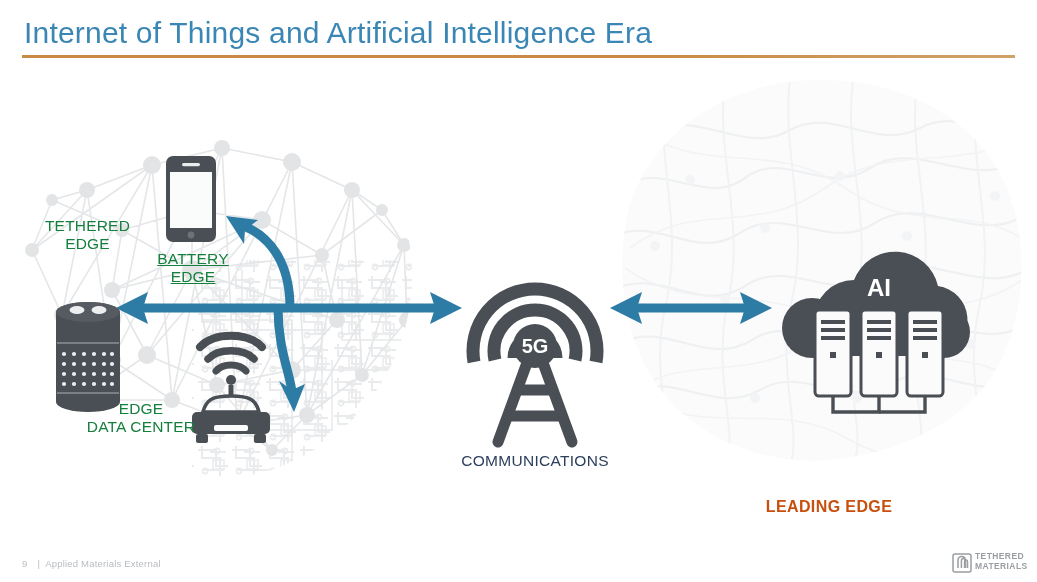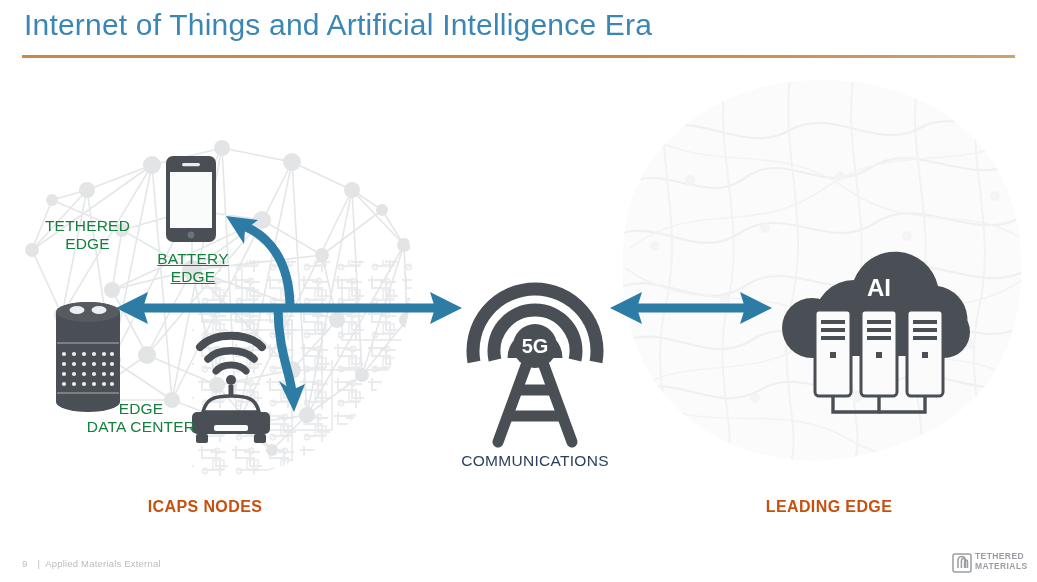--- a/index.html
+++ b/index.html
@@ -5,21 +5,21 @@
   html,body{margin:0;padding:0;background:#ffffff;}
   body{
     width:1037px;height:582px;
     font-family:"Liberation Sans","DejaVu Sans",sans-serif;
     overflow:hidden;position:relative;
   }
   .slide{position:absolute;inset:0;background:#fff;}
 
   
   .title{
-    position:absolute;left:24px;top:8px;
+    position:absolute;left:24px;top:16px;
     font-size:30px;color:#3a86b5;letter-spacing:.2px;
     white-space:nowrap;font-weight:400;
   }
   .title-rule{
     position:absolute;left:22px;top:55px;width:993px;height:3px;
     background:linear-gradient(to right,#c98a45 0%,#c98a45 62%,#cfa269 100%);
   }
 
   
   .bg-left{position:absolute;left:-8px;top:70px;width:470px;height:410px;}
@@ -321,21 +321,20 @@
 
   <div class="node-label" style="left:128px;top:250px;width:130px;text-decoration:underline;">BATTERY
 EDGE</div>
 
   <div class="node-label" style="left:50px;top:400px;width:182px;">EDGE
 DATA CENTER</div>
 
   <div class="comm-label" style="left:425px;top:420px;width:220px;margin-top:32px;">COMMUNICATIONS</div>
 
 
-  <div class="section-caption" style="left:110px;top:498px;width:190px;">ICAPS NODES</div>
   <div class="section-caption" style="left:734px;top:498px;width:190px;">LEADING EDGE</div>
 
   <div class="footer">
     <span class="pg">9</span><span class="sep">|</span><span>Applied Materials External</span>
   </div>
 
   <svg class="logo" viewBox="0 0 78 24">
     <g fill="none" stroke="#9a9ea3" stroke-width="1.5">
       <rect x="1" y="3" width="18" height="18" rx="2"></rect>
       <path d="M6 17 V9 C6 6.8 7.6 5.6 9.6 5.6 C11.6 5.6 13.2 6.8 13.2 9 V17"></path>

